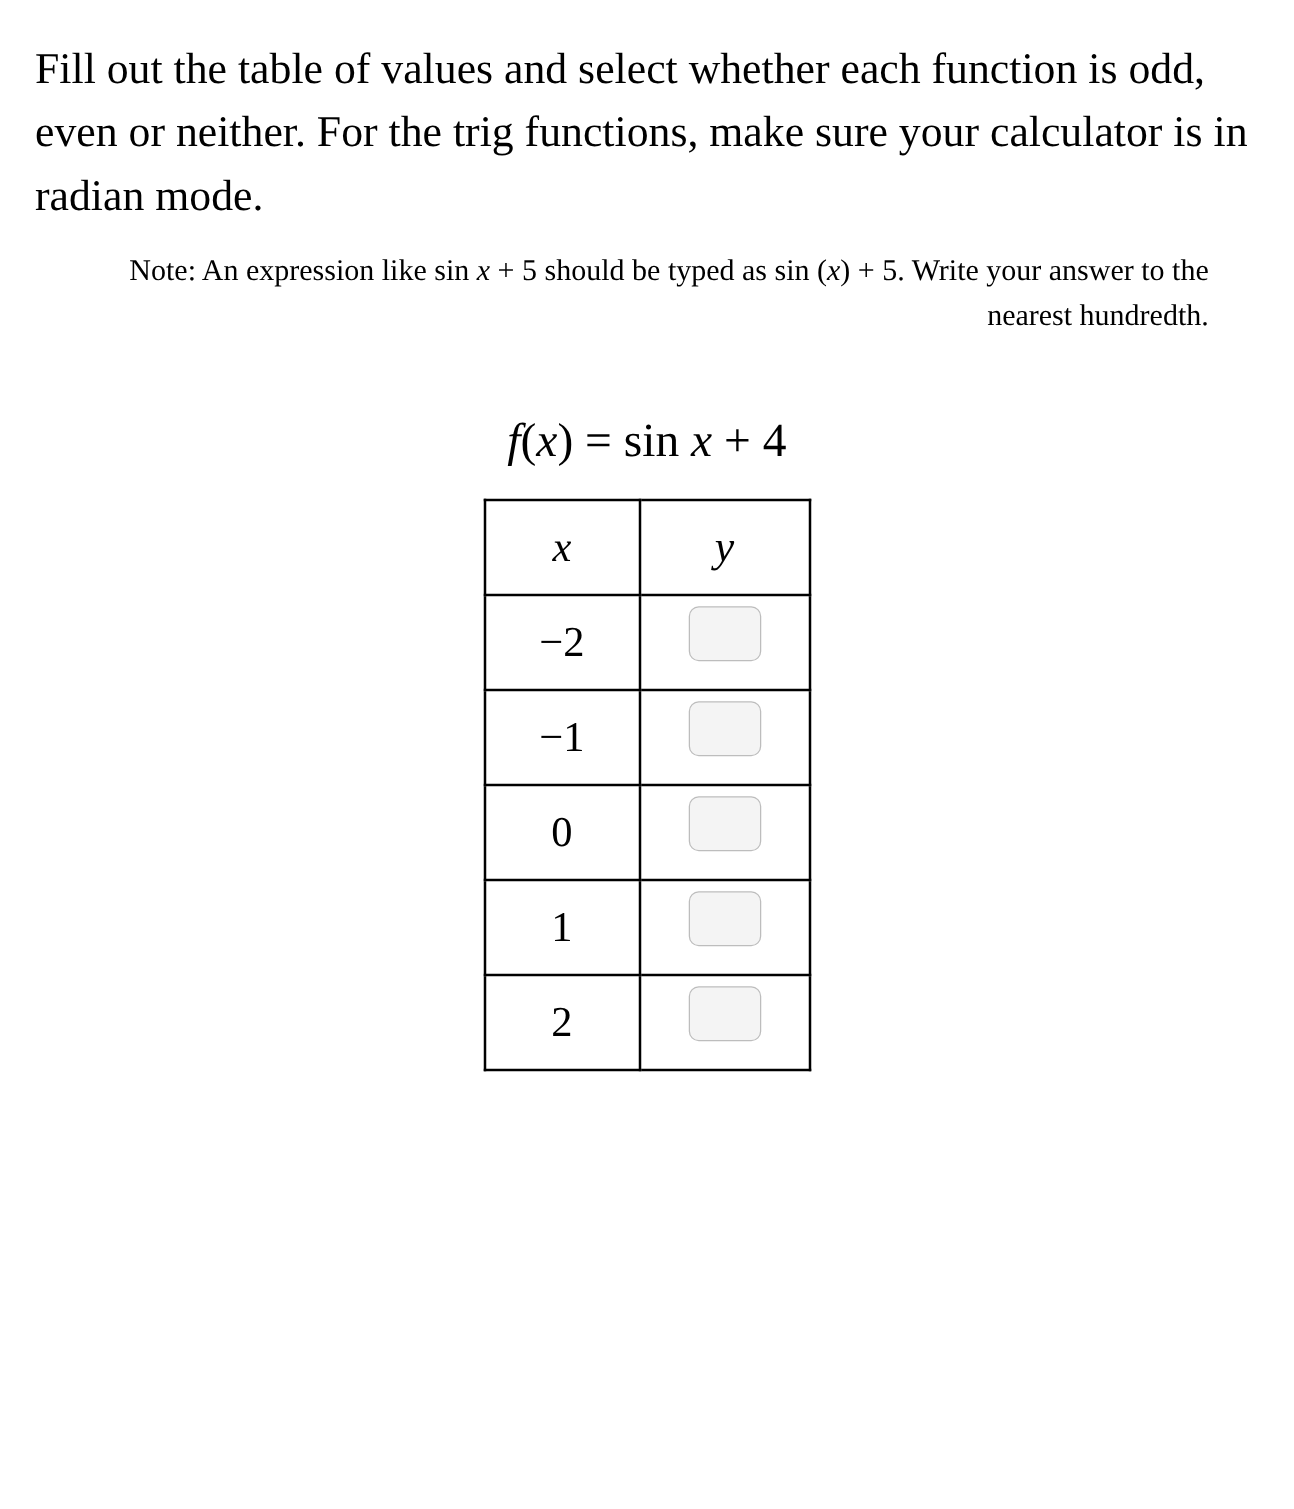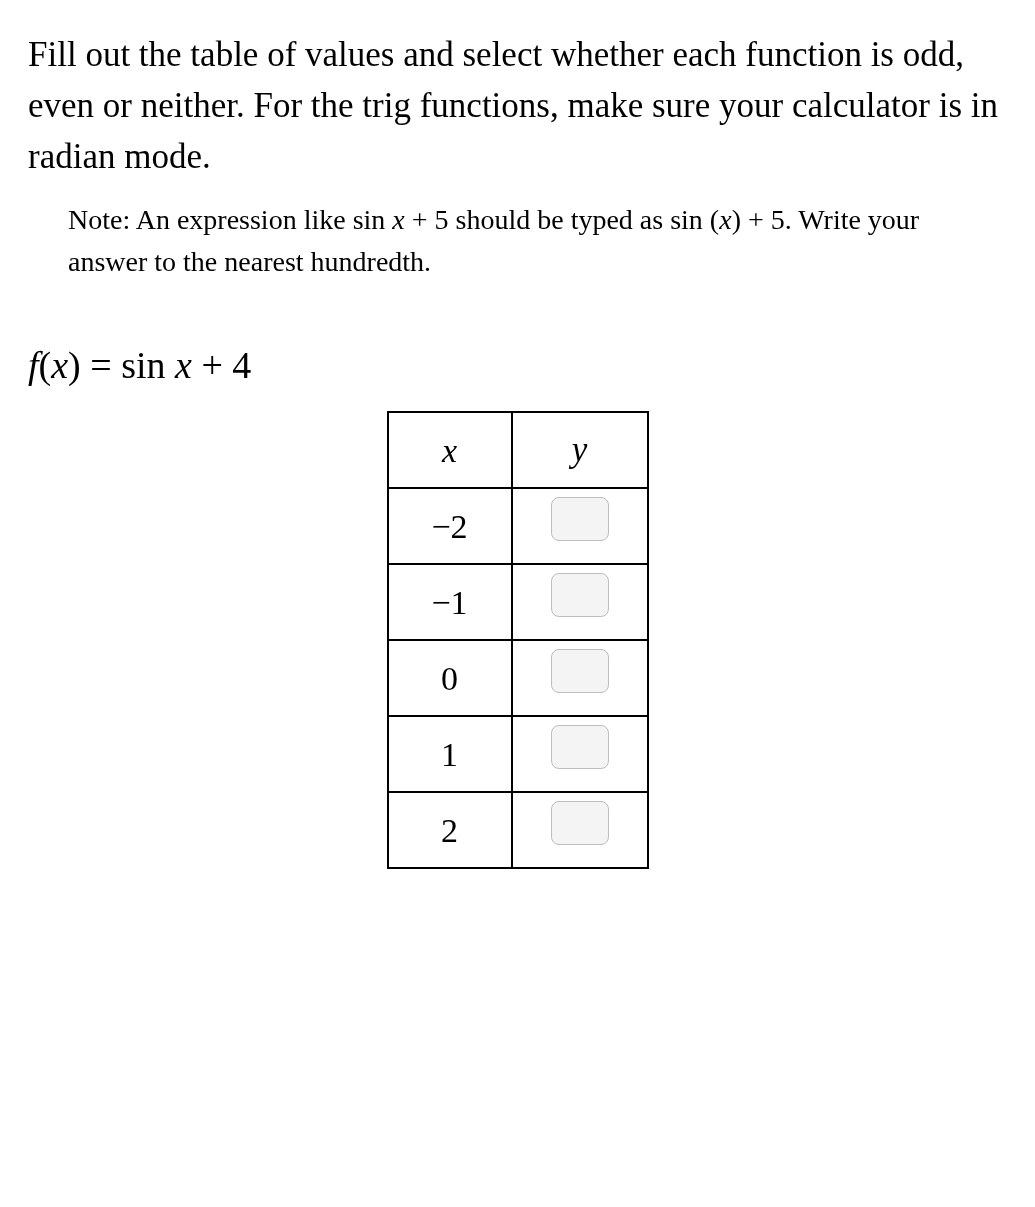--- a/index.html
+++ b/index.html
@@ -10,28 +10,28 @@
     line-height: 1.45;
     color: #000;
     width: 1035px;
     box-sizing: border-box;
     background: #fff;
   }
   .instructions {
     margin-bottom: 17px;
   }
   .note {
-    text-align: left;
-    font-size: 28px;
+    text-align: right;
+    font-size: 24px;
     line-height: 1.5;
     margin: 0 40px 55px 40px;
   }
   .math-it { font-style: italic; font-family: 'Times New Roman', serif; }
   .equation {
-    text-align: left;
+    text-align: center;
     font-family: 'Times New Roman', serif;
     font-size: 38px;
     margin-bottom: 18px;
   }
   .table-wrap {
     display: flex;
     justify-content: center;
   }
   table {
     border-collapse: collapse;

